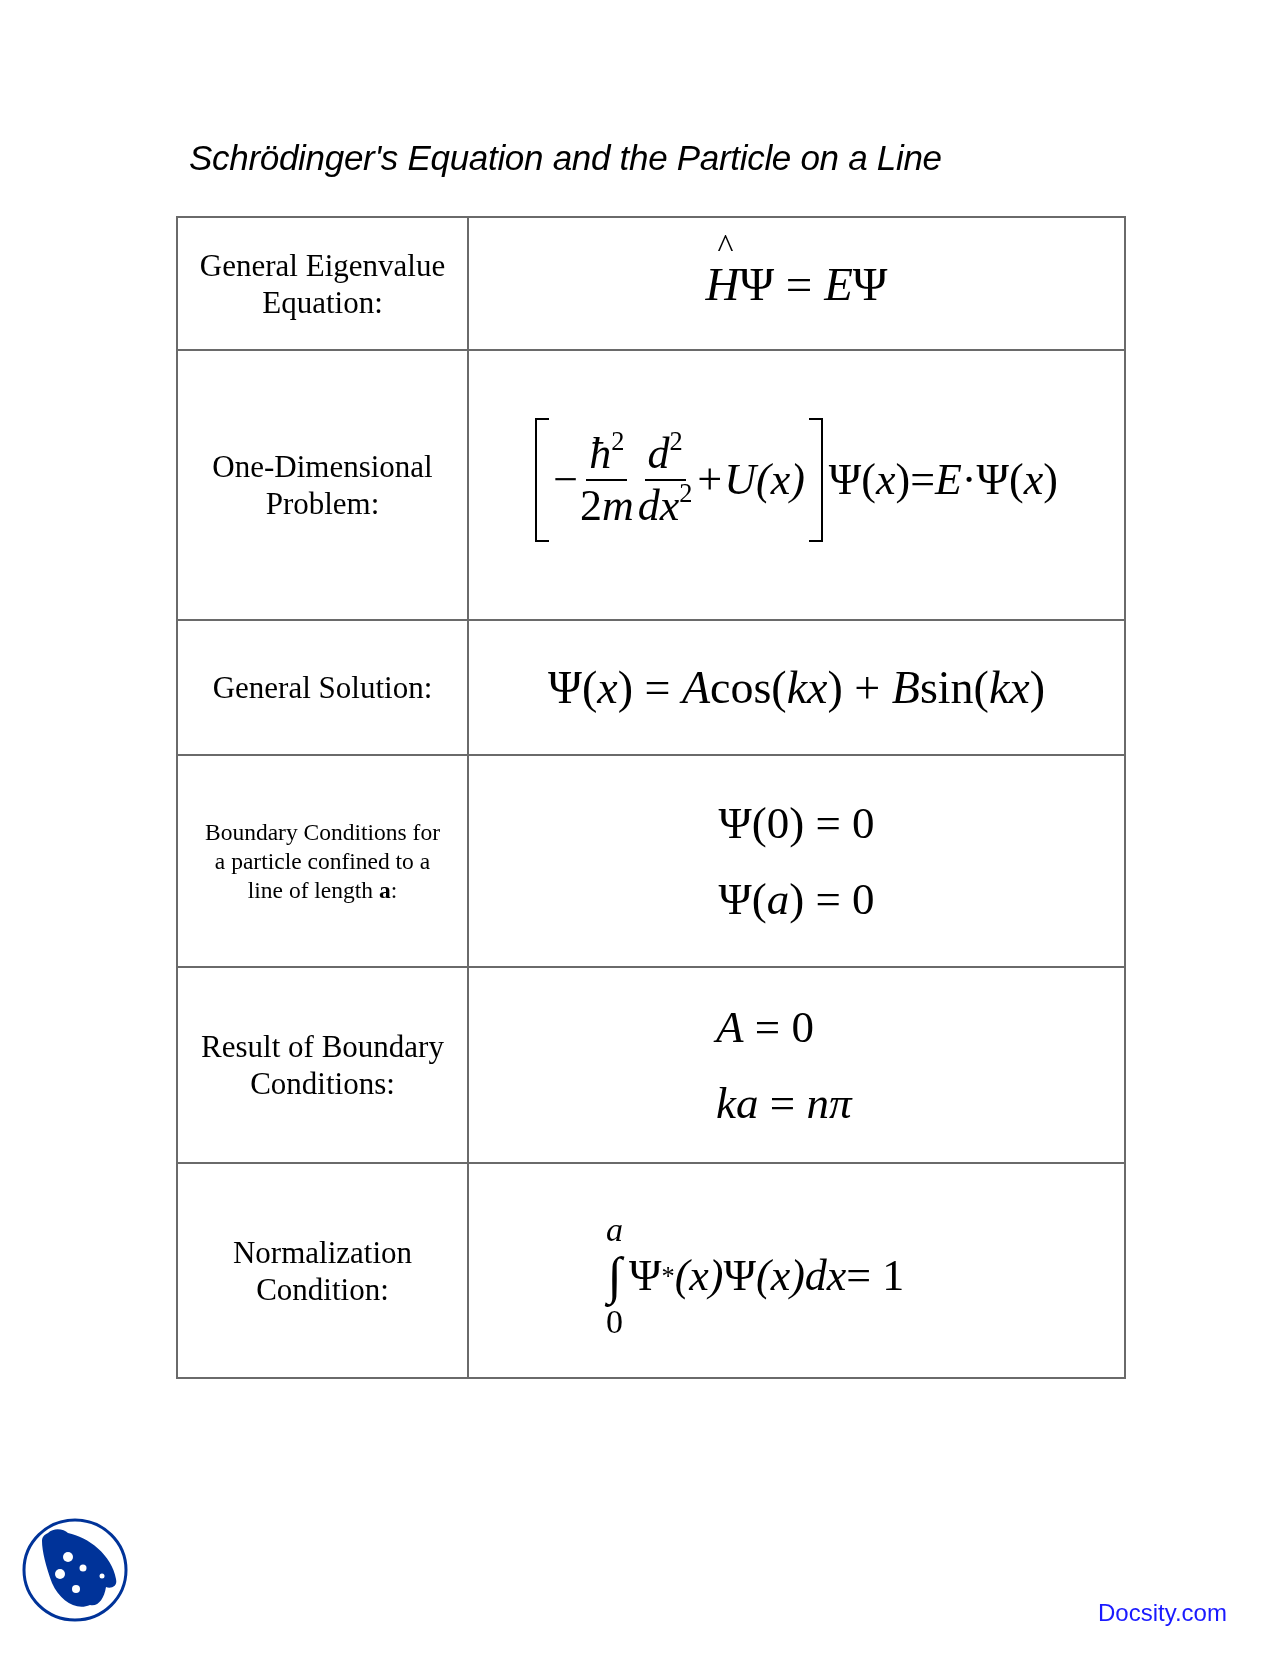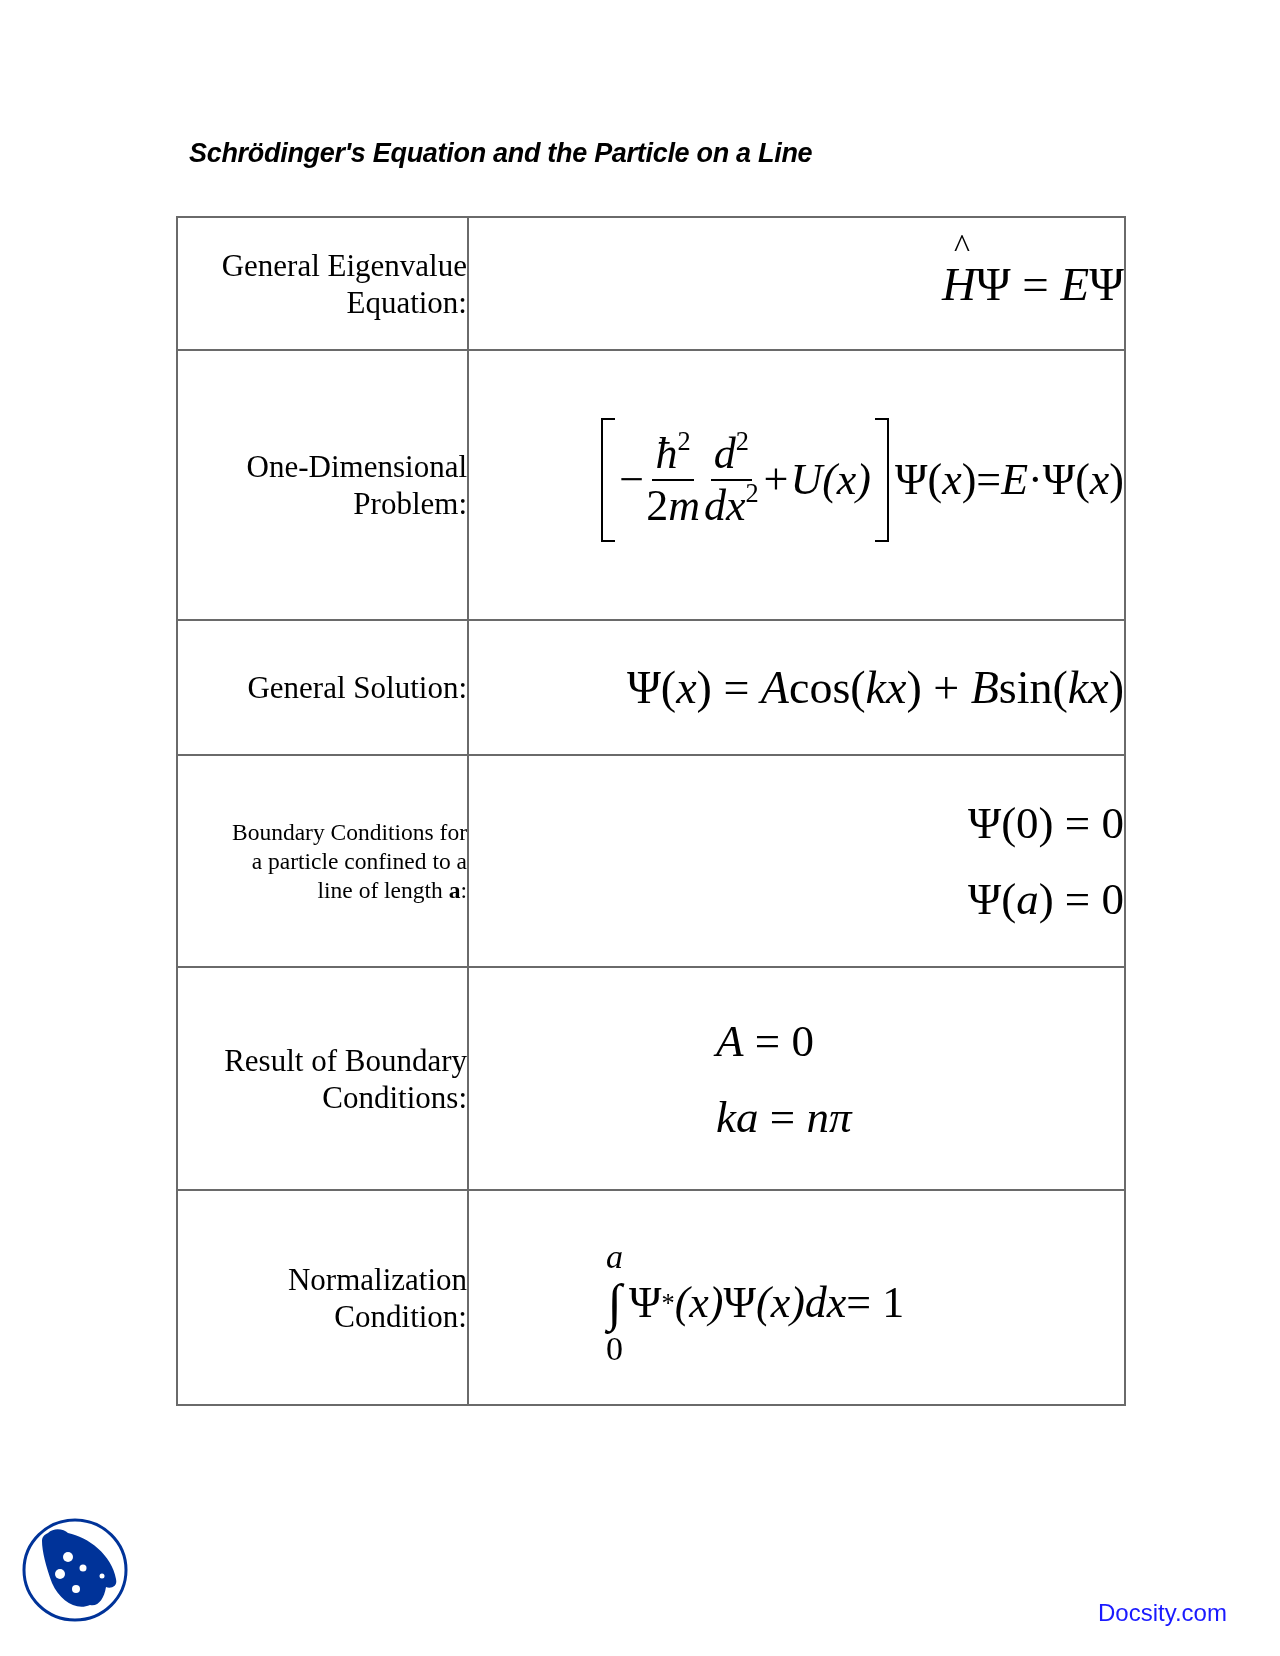--- a/index.html
+++ b/index.html
@@ -1,26 +1,26 @@
 <!DOCTYPE html>
 <html><head>
 <meta charset="utf-8">
 <style>
   html, body { margin:0; padding:0; background:#ffffff; }
   body { width:1280px; height:1656px; position:relative; overflow:hidden; color:#000; }
   .title {
     position:absolute; left:189px; top:138px;
-    font-family:"Liberation Sans", sans-serif; font-weight:bold; font-style:italic;
-    font-size:27px; letter-spacing:-0.3px; white-space:nowrap;
+    font-family:"Liberation Sans", sans-serif; font-weight:normal; font-style:italic;
+    font-size:35px; letter-spacing:-0.3px; white-space:nowrap;
   }
   table.eq {
     position:absolute; left:176px; top:216px; width:950px;
     border-collapse:collapse; table-layout:fixed;
   }
-  table.eq td { border:2px solid #6a6a6a; padding:0; vertical-align:middle; text-align:right; }
+  table.eq td { border:2px solid #6a6a6a; padding:0; vertical-align:middle; text-align:center; }
   td.label { width:289px; font-family:"Liberation Serif", serif; font-size:31px; line-height:37px; }
   td.label.small { font-size:23.5px; line-height:29px; }
   td.math { font-family:"Liberation Serif", serif; font-size:45px; }
   .m { font-family:"Liberation Serif", serif; white-space:nowrap; }
   .i { font-style:italic; }
   .line { display:block; line-height:76px; }
   .hat { position:relative; display:inline-block; }
   .hat::before { content:"^"; position:absolute; left:12px; top:-30px; font-style:normal; font-size:34px; }
   
   .onedim { display:inline-flex; align-items:center; font-size:44px; }
@@ -105,21 +105,21 @@
       <span>Boundary Conditions for</span><br>
       <span>a particle confined to a</span><br>
       <span>line of length </span><b>a</b><span>:</span>
     </td>
     <td class="math">
       <span class="m line"><span>Ψ(0) = 0</span></span>
       <span class="m line"><span>Ψ(</span><span class="i">a</span><span>) = 0</span></span>
     </td>
   </tr>
 
-  <tr style="height:223px">
+  <tr style="height:196px">
     <td class="label">
       <span>Result of Boundary</span><br>
       <span>Conditions:</span>
     </td>
     <td class="math" style="text-align:left; padding-left:247px;margin-left:28px;">
       <span class="m line"><span class="i">A</span><span> = 0</span></span>
       <span class="m line"><span class="i">ka</span><span> = </span><span class="i">nπ</span></span>
     </td>
   </tr>
 

